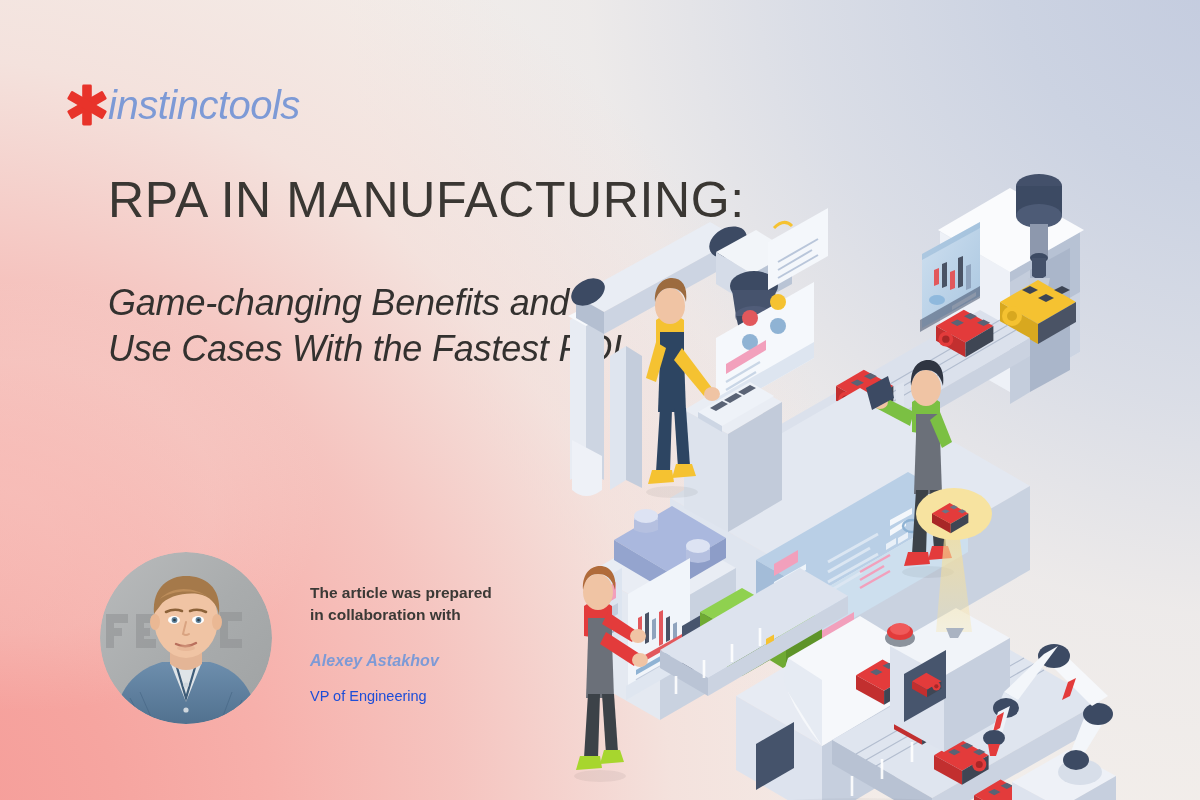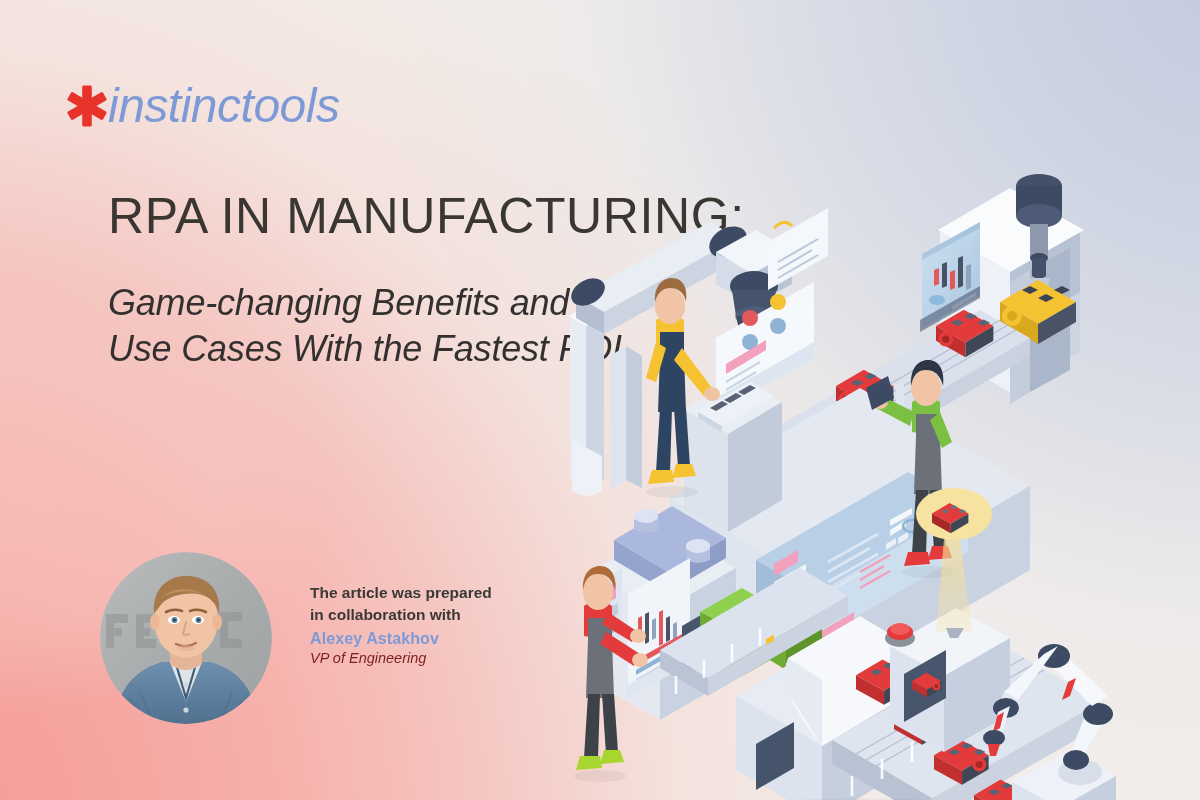--- a/index.html
+++ b/index.html
@@ -24,51 +24,51 @@
   }
   .bg-pink2{
     position:absolute;inset:0;
     background:radial-gradient(ellipse 420px 300px at 2% 62%, rgba(247,200,195,.55) 0%, rgba(245,219,214,.25) 45%, rgba(243,238,234,0) 72%);
   }
 
   
   .logo{position:absolute;left:66px;top:82px;display:flex;align-items:center;gap:2px;}
   .logo-mark{width:42px;height:46px;flex:none;}
   .logo-word{
-    font-size:48px;font-style:italic;font-weight:400;letter-spacing:-.5px;
+    font-size:40px;font-style:italic;font-weight:400;letter-spacing:-.5px;
     color:#7d9ad6;line-height:1;margin-left:-2px;
   }
 
   
   .title{
-    position:absolute;left:108px;top:190px;
+    position:absolute;left:108px;top:174px;
     font-size:50px;line-height:1.04;letter-spacing:.6px;
     font-weight:300;color:#3a3733;white-space:nowrap;
   }
   .subtitle{
     position:absolute;left:108px;top:280px;width:520px;
     font-size:36px;line-height:1.28;font-style:italic;font-weight:300;
     color:#33312f;letter-spacing:-.2px;
   }
 
   
   .avatar{
     position:absolute;left:100px;top:552px;width:172px;height:172px;
     border-radius:50%;overflow:hidden;
   }
   .avatar svg{display:block;width:172px;height:172px;}
   .author{position:absolute;left:310px;top:582px;width:260px;}
   .author-intro{
     font-size:15.5px;line-height:1.42;color:#3b3936;font-weight:700;
   }
   .author-name{
-    margin-top:4px;font-size:16px;font-weight:700;color:#7d9ad6;letter-spacing:.1px;
+    margin-top:26px;font-size:16px;font-weight:700;color:#7d9ad6;letter-spacing:.1px;font-style:italic;
   }
   .author-role{
-    margin-top:2px;font-size:14.5px;font-style:italic;color:#7f1d1d;
+    margin-top:18px;font-size:14.5px;color:#1d4ed8;
   }
 
   
   .illus{position:absolute;left:560px;top:120px;width:660px;height:690px;}
   .illus svg{display:block;width:100%;height:100%;}
 </style>
 </head>
 <body>
 
 <div id="poster">

